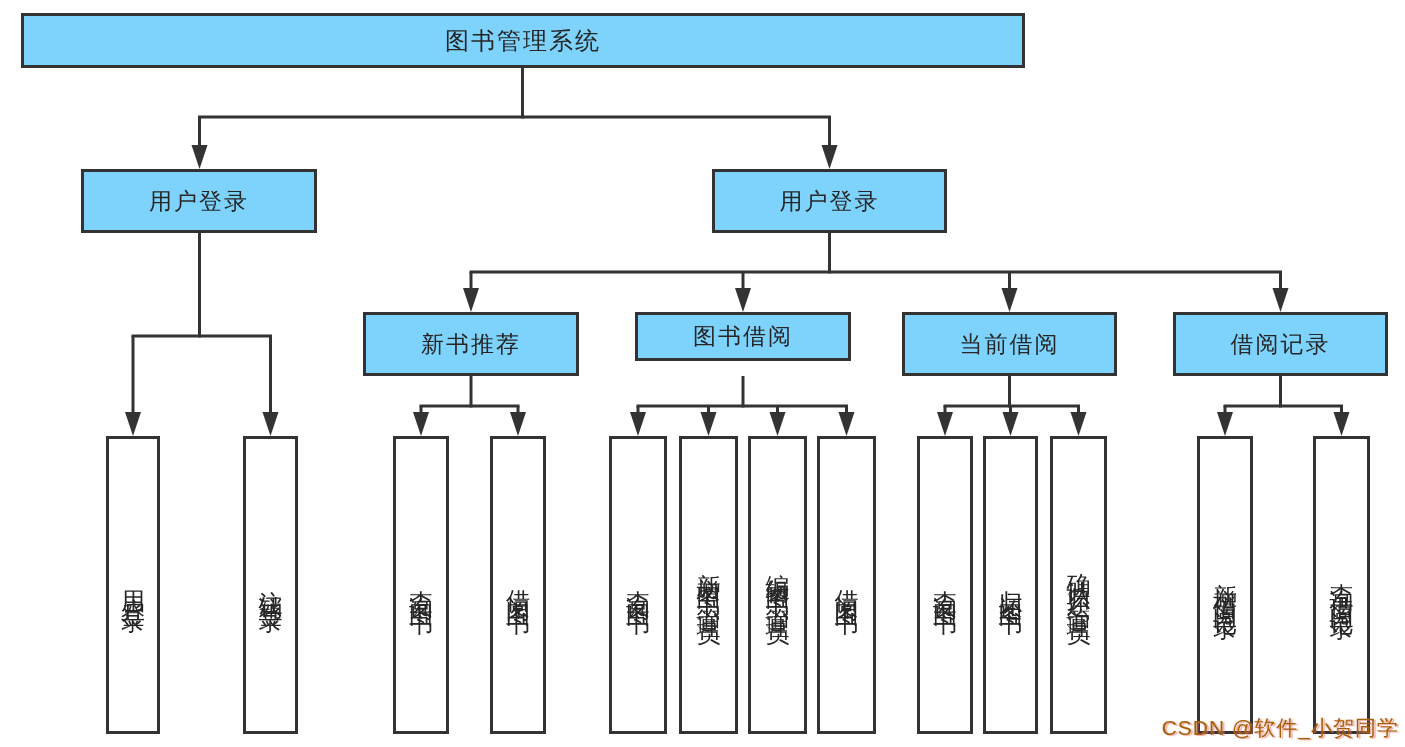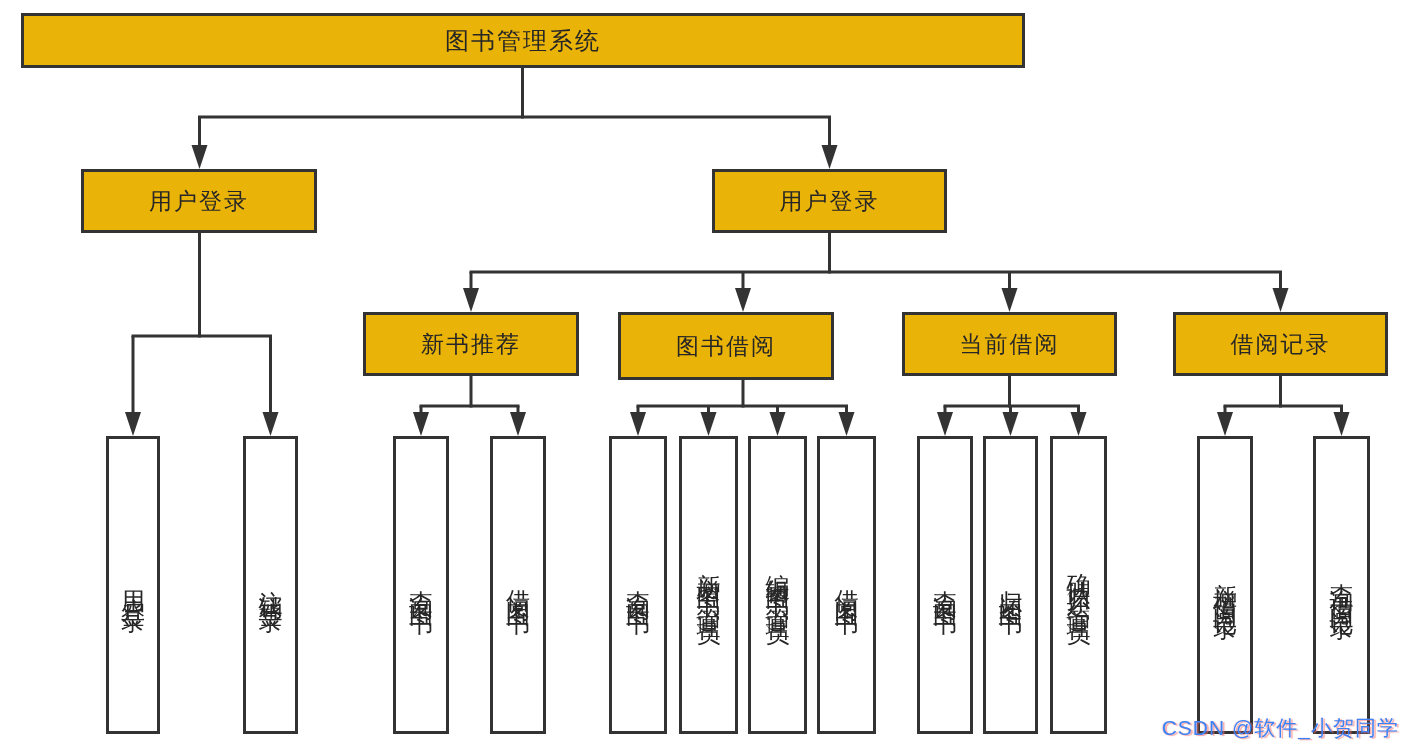--- a/index.html
+++ b/index.html
@@ -17,21 +17,21 @@
     left: 0; top: 0;
     width: 1405px; height: 747px;
     pointer-events: none;
   }
   svg.connectors line { stroke: #333333; stroke-width: 3; }
   svg.connectors polygon { fill: #333333; }
   .hbox {
     position: absolute;
     box-sizing: border-box;
     border: 3px solid #333333;
-    background: #eab308;
+    background: #7dd3fc;
     display: flex;
     align-items: center;
     justify-content: center;
     font-size: 23px;
     letter-spacing: 2px;
     white-space: nowrap;
   }
   .hbox.root { font-size: 24px; }
   .vbox {
     position: absolute;
@@ -51,21 +51,21 @@
     line-height: 1;
     letter-spacing: 7px;
     white-space: nowrap;
   }
   .watermark {
     position: absolute;
     right: 6px;
     bottom: 5px;
     font-size: 21px;
     letter-spacing: 1px;
-    color: #3b82f6;
+    color: #a16207;
     text-shadow: 2px 1px 1px rgba(240, 110, 110, 0.60), -1px 0 1px rgba(240, 110, 110, 0.25);
     white-space: nowrap;
   }
 </style>
 </head>
 <body>
 
 <div class="canvas">
 
   <svg class="connectors" viewBox="0 0 1405 747" xmlns="http://www.w3.org/2000/svg">
@@ -143,21 +143,21 @@
       <polygon points="1333.5,412 1349.5,412 1341.5,436"></polygon>
     </g>
   </svg>
 
   <div class="hbox root" style="left:21px; top:13px; width:1004px; height:55px;">图书管理系统</div>
 
   <div class="hbox" style="left:81px; top:169px; width:236px; height:64px;">用户登录</div>
   <div class="hbox" style="left:712px; top:169px; width:235px; height:64px;">用户登录</div>
 
   <div class="hbox" style="left:363px; top:312px; width:216px; height:64px;text-align:center;">新书推荐</div>
-  <div class="hbox" style="left:618px; top:312px; width:216px; height:68px;">图书借阅</div>
+  <div class="hbox" style="left:635px; top:312px; width:216px; height:49px;">图书借阅</div>
   <div class="hbox" style="left:1173px; top:312px; width:215px; height:64px;">借阅记录</div>
   <div class="hbox" style="left:902px; top:312px; width:215px; height:64px;">当前借阅</div>
 
   <div class="vbox" style="left:106px; width:54px;">
     <span class="vtext">用户登录</span>
   </div>
   <div class="vbox" style="left:243px; width:55px;">
     <span class="vtext">注销登录</span>
   </div>
 

